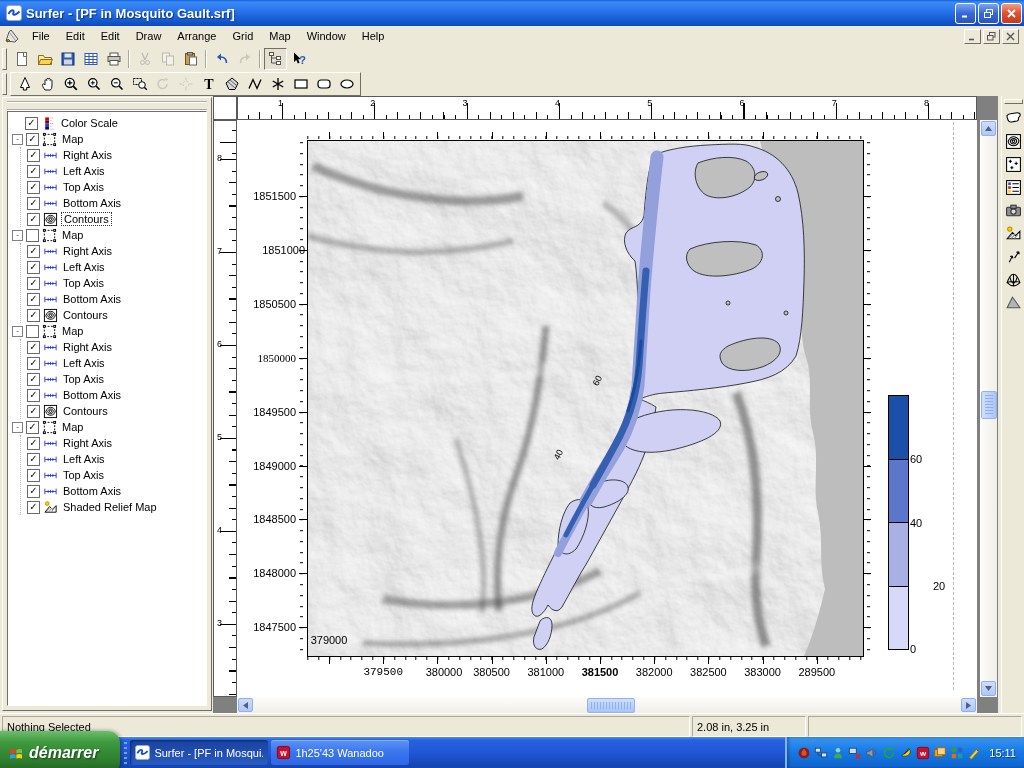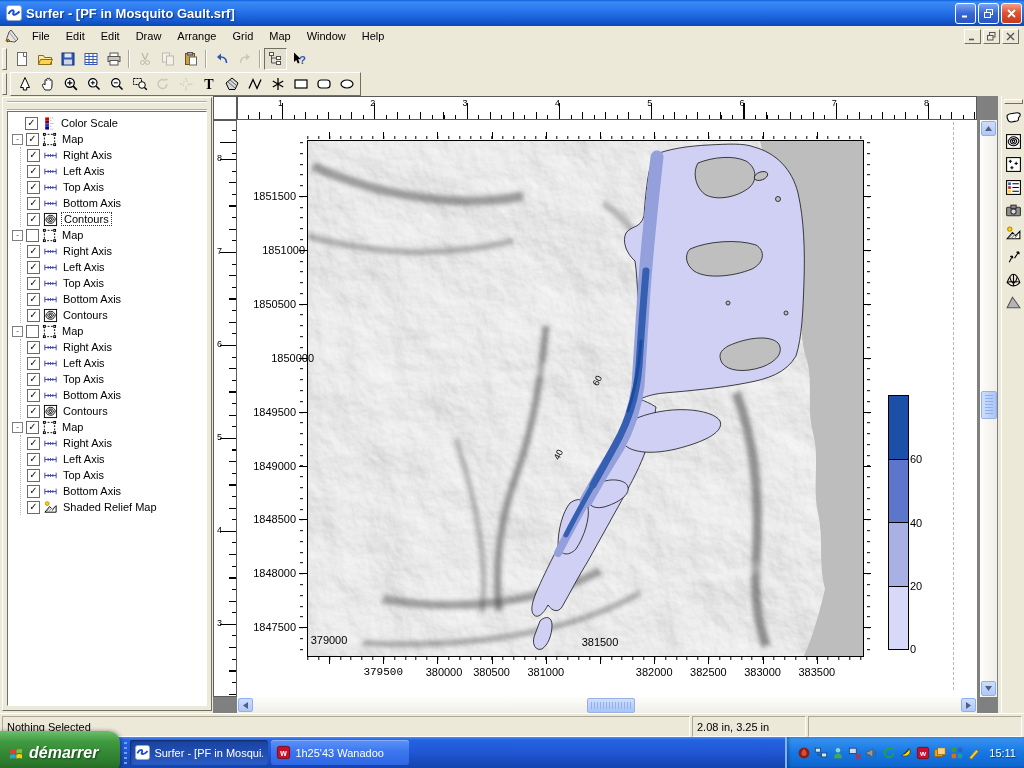--- a/index.html
+++ b/index.html
@@ -828,45 +828,45 @@
             <div class="majtick" style="left: 200.4px; top: 12px; width: 1px; height: 7px;"></div>
             <span class="xlab" style="left: 207px; top: 546px;">380000</span>
             <div class="majtick" style="left: 254.6px; top: 537px; width: 1px; height: 7px;"></div>
             <div class="majtick" style="left: 254.6px; top: 12px; width: 1px; height: 7px;"></div>
             <span class="xlab" style="left: 254.6px; top: 546px;">380500</span>
             <div class="majtick" style="left: 308.8px; top: 537px; width: 1px; height: 7px;"></div>
             <div class="majtick" style="left: 308.8px; top: 12px; width: 1px; height: 7px;"></div>
             <span class="xlab" style="left: 308.8px; top: 546px;">381000</span>
             <div class="majtick" style="left: 363px; top: 537px; width: 1px; height: 7px;"></div>
             <div class="majtick" style="left: 363px; top: 12px; width: 1px; height: 7px;"></div>
-            <span class="xlab" style="left: 363px; top: 516px;">381500</span>
+            <span class="xlab" style="left: 363px; top: 546px; font-weight: bold;">381500</span>
             <div class="majtick" style="left: 417.2px; top: 537px; width: 1px; height: 7px;"></div>
             <div class="majtick" style="left: 417.2px; top: 12px; width: 1px; height: 7px;"></div>
             <span class="xlab" style="left: 417.2px; top: 546px;">382000</span>
             <div class="majtick" style="left: 471.4px; top: 537px; width: 1px; height: 7px;"></div>
             <div class="majtick" style="left: 471.4px; top: 12px; width: 1px; height: 7px;"></div>
             <span class="xlab" style="left: 471.4px; top: 546px;">382500</span>
             <div class="majtick" style="left: 525.6px; top: 537px; width: 1px; height: 7px;"></div>
             <div class="majtick" style="left: 525.6px; top: 12px; width: 1px; height: 7px;"></div>
             <span class="xlab" style="left: 525.6px; top: 546px;">383000</span>
             <div class="majtick" style="left: 579.8px; top: 537px; width: 1px; height: 7px;"></div>
             <div class="majtick" style="left: 579.8px; top: 12px; width: 1px; height: 7px;"></div>
-            <span class="xlab" style="left: 579.8px; top: 546px;">383500</span>
+            <span class="xlab" style="left: 579.8px; top: 546px;">289500</span>
             <div class="majtick" style="left: 62px; top: 76px; width: 8px; height: 1px;"></div>
             <div class="majtick" style="left: 626px; top: 76px; width: 8px; height: 1px;"></div>
             <span class="ylab" style="left: 7px; top: 70px;">1851500</span>
             <div class="majtick" style="left: 62px; top: 129.9px; width: 8px; height: 1px;"></div>
             <div class="majtick" style="left: 626px; top: 129.9px; width: 8px; height: 1px;"></div>
             <span class="ylab" style="left: 16px; top: 123.9px;">1851000</span>
             <div class="majtick" style="left: 62px; top: 183.8px; width: 8px; height: 1px;"></div>
             <div class="majtick" style="left: 626px; top: 183.8px; width: 8px; height: 1px;"></div>
             <span class="ylab" style="left: 7px; top: 177.8px;">1850500</span>
             <div class="majtick" style="left: 62px; top: 237.7px; width: 8px; height: 1px;"></div>
             <div class="majtick" style="left: 626px; top: 237.7px; width: 8px; height: 1px;"></div>
-            <span class="ylab" style="left: 25px; top: 231.7px;">1850000</span>
+            <span class="ylab" style="left: 7px; top: 231.7px; font-family: Liberation Serif, serif;">1850000</span>
             <div class="majtick" style="left: 62px; top: 291.6px; width: 8px; height: 1px;"></div>
             <div class="majtick" style="left: 626px; top: 291.6px; width: 8px; height: 1px;"></div>
             <span class="ylab" style="left: 7px; top: 285.6px;">1849500</span>
             <div class="majtick" style="left: 62px; top: 345.5px; width: 8px; height: 1px;"></div>
             <div class="majtick" style="left: 626px; top: 345.5px; width: 8px; height: 1px;"></div>
             <span class="ylab" style="left: 7px; top: 339.5px;">1849000</span>
             <div class="majtick" style="left: 62px; top: 399.4px; width: 8px; height: 1px;"></div>
             <div class="majtick" style="left: 626px; top: 399.4px; width: 8px; height: 1px;"></div>
             <span class="ylab" style="left: 7px; top: 393.4px;">1848500</span>
             <div class="majtick" style="left: 62px; top: 453.3px; width: 8px; height: 1px;"></div>
@@ -878,21 +878,21 @@
           </div>
 
         <div id="colorbar" class="abs">
             <div class="cbseg" style="background: rgb(28, 79, 168);"></div>
             <div class="cbseg" style="background: rgb(91, 118, 202);"></div>
             <div class="cbseg" style="background: rgb(169, 176, 228);"></div>
             <div class="cbseg" style="background: rgb(216, 217, 248);"></div>
           </div>
         <div id="cblabels">
             <span class="cblab" style="top: 523px;">0</span>
-            <span class="cblab" style="top: 459.75px;">20</span>
+            <span class="cblab" style="top: 459.75px; padding-left: 23px;">20</span>
             <span class="cblab" style="top: 396.5px;">40</span>
             <span class="cblab" style="top: 333.25px;">60</span>
           </div>
       </div>
 
       <div id="vscroll" class="abs">
         <button class="sb-btn abs" style="left:1px;top:1px;width:15px;height:15px;">
             <svg width="7" height="5" viewBox="0 0 7 5">
               <path d="M3.5 0L7 5H0z" fill="#4d6185"></path>
             </svg>

